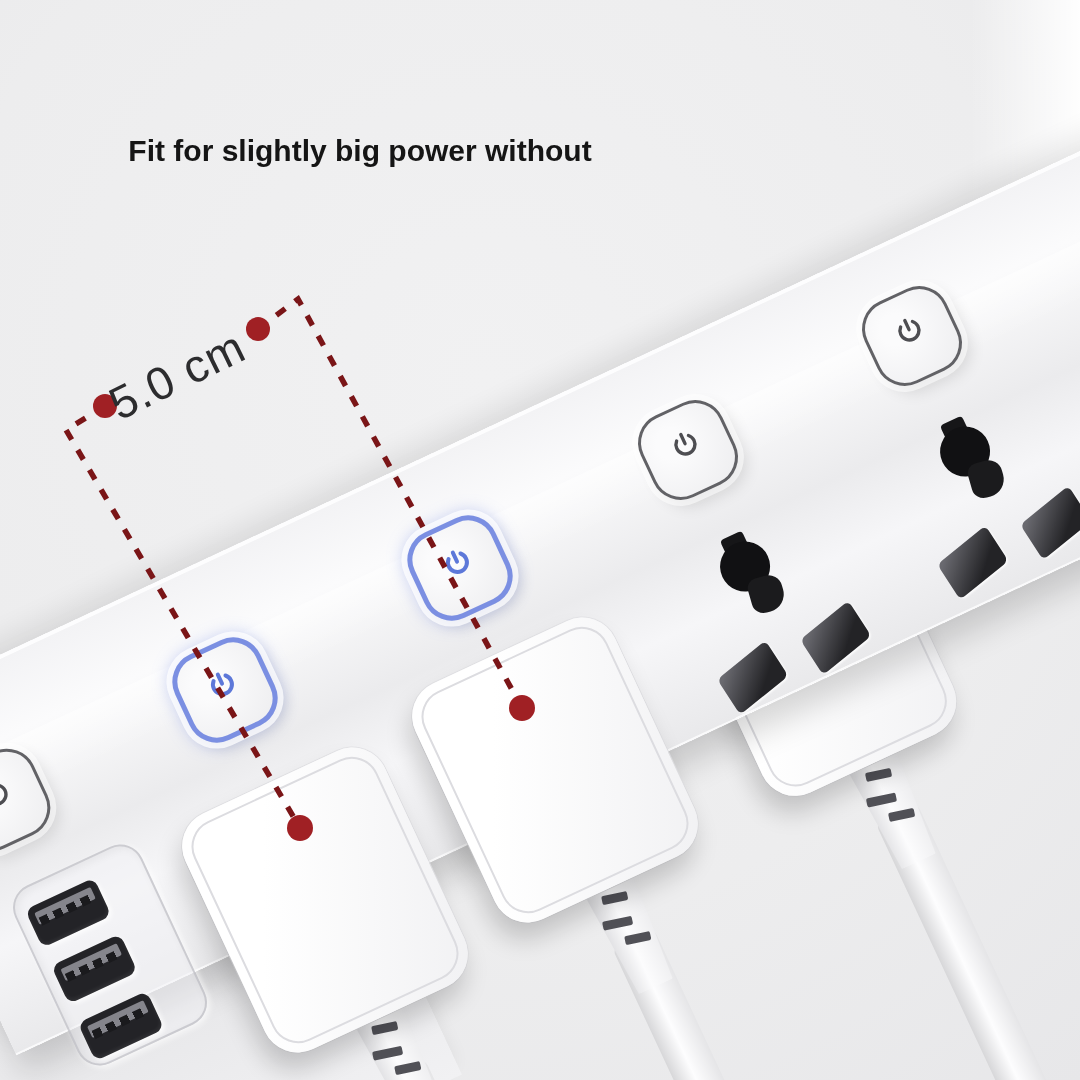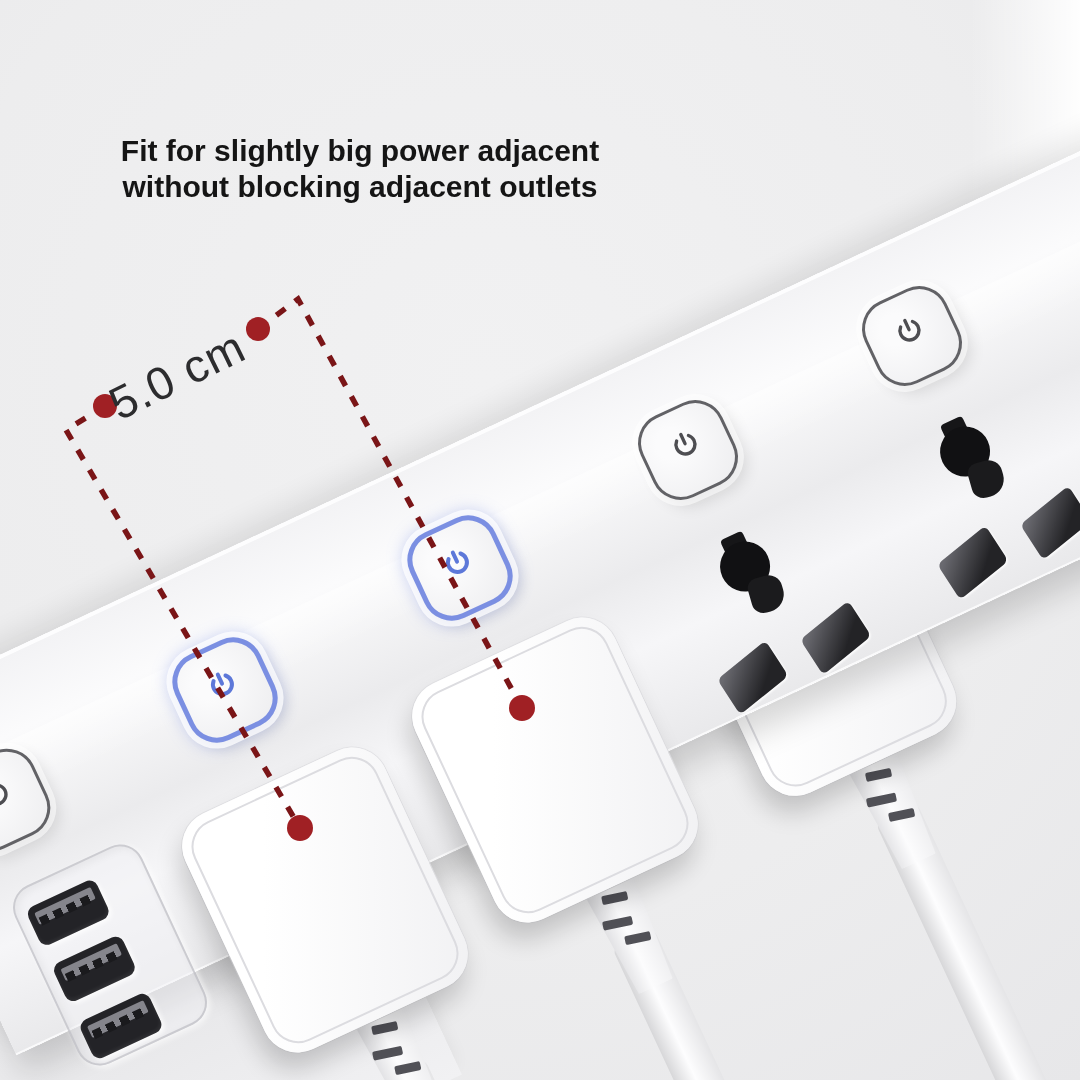--- a/index.html
+++ b/index.html
@@ -194,17 +194,16 @@
     <path d="M105 406 L66 430 L300 828" fill="none" stroke="#7a1517" stroke-width="5.5" stroke-dasharray="11 12"></path>
     <path d="M258 329 L298 299 L522 708" fill="none" stroke="#7a1517" stroke-width="5.5" stroke-dasharray="11 12"></path>
     <circle cx="105" cy="406" r="12" fill="#a02024"></circle>
     <circle cx="258" cy="329" r="12" fill="#a02024"></circle>
     <circle cx="300" cy="828" r="13" fill="#a02024"></circle>
     <circle cx="522" cy="708" r="13" fill="#a02024"></circle>
   </svg>
 
   <div class="dist-label">5.0 cm</div>
   <div class="subtitle">
-    <div>Fit for slightly big power adjacent</div>
-    <div>without blocking adjacent outlets</div>
+    <div>Fit for slightly big power without</div>
   </div>
 
 </div>
 
 </body></html>

